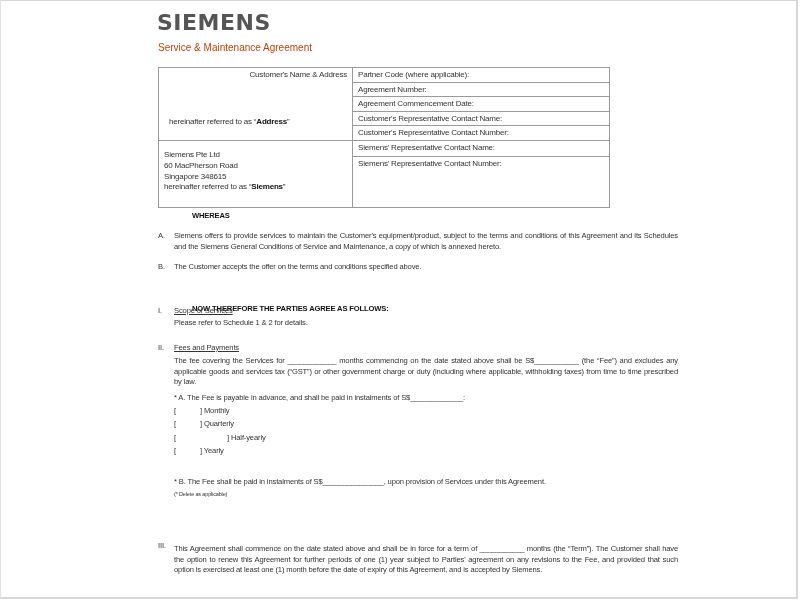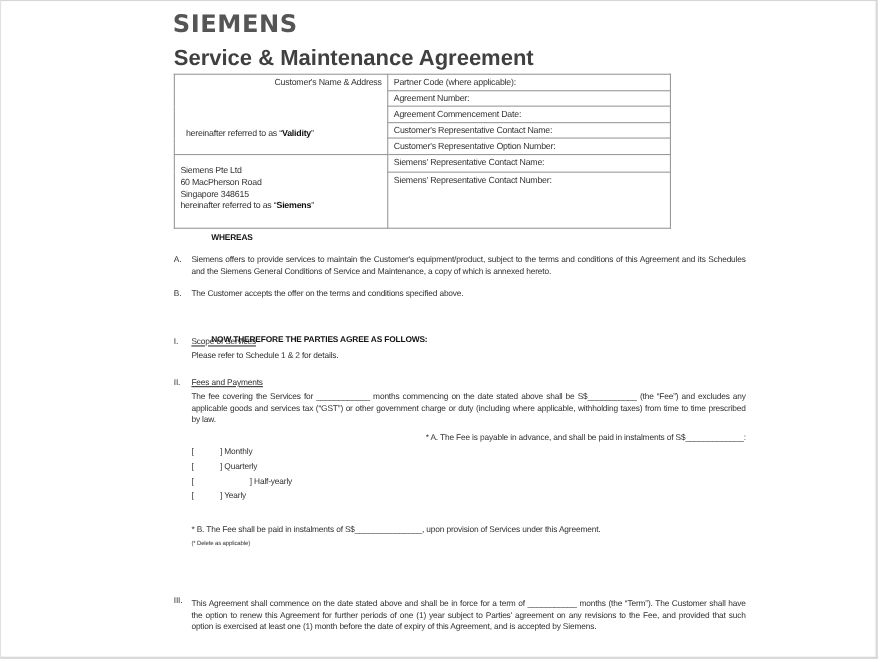--- a/index.html
+++ b/index.html
@@ -15,21 +15,21 @@
     border-right: 2px solid #d8d8d8; border-bottom: 2px solid #d8d8d8;
     box-sizing: border-box;
   }
   .logo {
     position: absolute; left: 157px; top: 10px;
     font-family: "DejaVu Sans", sans-serif; font-weight: bold;
     font-size: 22px; letter-spacing: 0.5px; color: #555;
   }
   .title {
     position: absolute; left: 158px; top: 42px;
-    font-size: 20px; font-weight: bold; color: #404040;
+    font-size: 10px; font-weight: normal; color: #c2410c;
   }
   table.info {
     position: absolute; left: 158px; top: 67px; width: 452px;
     border-collapse: collapse; font-size: 8px; color: #333;
     letter-spacing: -0.2px;
   }
   table.info td {
     border: 1px solid #9a9a9a; padding: 0 5px; vertical-align: top;
     height: 13.5px; line-height: 13px;
   }
@@ -54,36 +54,36 @@
 
 <div class="logo">SIEMENS</div>
 <div class="title">Service &amp; Maintenance Agreement</div>
 
 <table class="info">
   <tbody>
       <tr>
     <td class="left" rowspan="5">
       <div class="cust-cell">
         <div>Customer's Name &amp; Address</div>
-        <div class="cust-ref"><span>hereinafter referred to as “</span><b class="bold">Validity</b><span>”</span></div>
+        <div class="cust-ref"><span>hereinafter referred to as “</span><b class="bold">Address</b><span>”</span></div>
       </div>
     </td>
     <td>Partner Code (where applicable):</td>
   </tr>
   <tr>
         <td>Agreement Number:</td>
       </tr>
   <tr>
         <td>Agreement Commencement Date:</td>
       </tr>
   <tr>
         <td>Customer's Representative Contact Name:</td>
       </tr>
   <tr>
-        <td>Customer's Representative Option Number:</td>
+        <td>Customer's Representative Contact Number:</td>
       </tr>
   <tr>
     <td class="left siemens-addr" rowspan="2" style="height:58px;">
       <div>Siemens Pte Ltd</div>
       <div>60 MacPherson Road</div>
       <div>Singapore 348615</div>
       <div style="line-height:9px;"><span>hereinafter referred to as “</span><b class="bold">Siemens</b><span>”</span></div>
     </td>
     <td>Siemens' Representative Contact Name:</td>
   </tr>
@@ -113,21 +113,21 @@
       <div class="u">Scope of Services</div>
       <div style="margin-top:3px;">Please refer to Schedule 1 &amp; 2 for details.</div>
     </div>
   </div>
 
   <div class="abs" style="top:343px; left:0; width:486px;">
     <span class="label">II.</span>
     <div class="body">
       <div class="u">Fees and Payments</div>
       <div class="para" style="margin-top:4px;">The fee covering the Services for ____________ months commencing on the date stated above shall be S$___________ (the “Fee”) and excludes any applicable goods and services tax (“GST”) or other government charge or duty (including where applicable, withholding taxes) from time to time prescribed by law.</div>
-      <div style="margin-top:5px;text-align:right;">* A.  The Fee is payable in advance, and shall be paid in instalments of S$_____________:</div>
+      <div style="margin-top:5px;">* A.  The Fee is payable in advance, and shall be paid in instalments of S$_____________:</div>
       <div style="margin-top:4px;">
         <div style="height:13.5px; position:relative;"><span>[</span><span style="position:absolute; left:26px;"><span>]</span> <span>Monthly</span></span></div>
         <div style="height:13.5px; position:relative;"><span>[</span><span style="position:absolute; left:26px;"><span>]</span> <span>Quarterly</span></span></div>
         <div style="height:13.5px; position:relative;"><span>[</span><span style="position:absolute; left:26px;padding-left:27px;"><span>]</span> <span>Half-yearly</span></span></div>
         <div style="height:13.5px; position:relative;"><span>[</span><span style="position:absolute; left:26px;"><span>]</span> <span>Yearly</span></span></div>
       </div>
       <div style="margin-top:17px;">* B.  The Fee shall be paid in instalments of S$_______________, upon provision of Services under this Agreement.</div>
       <div class="small" style="margin-top:5px;">(* Delete as applicable)</div>
     </div>
   </div>

